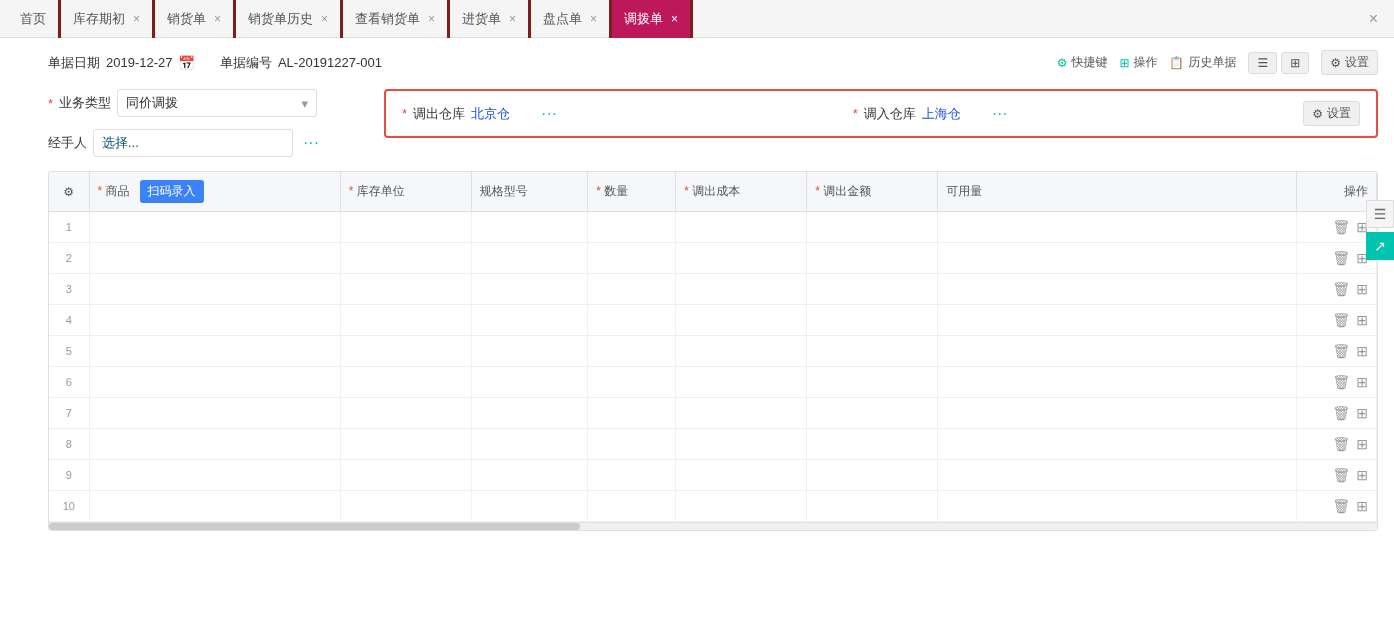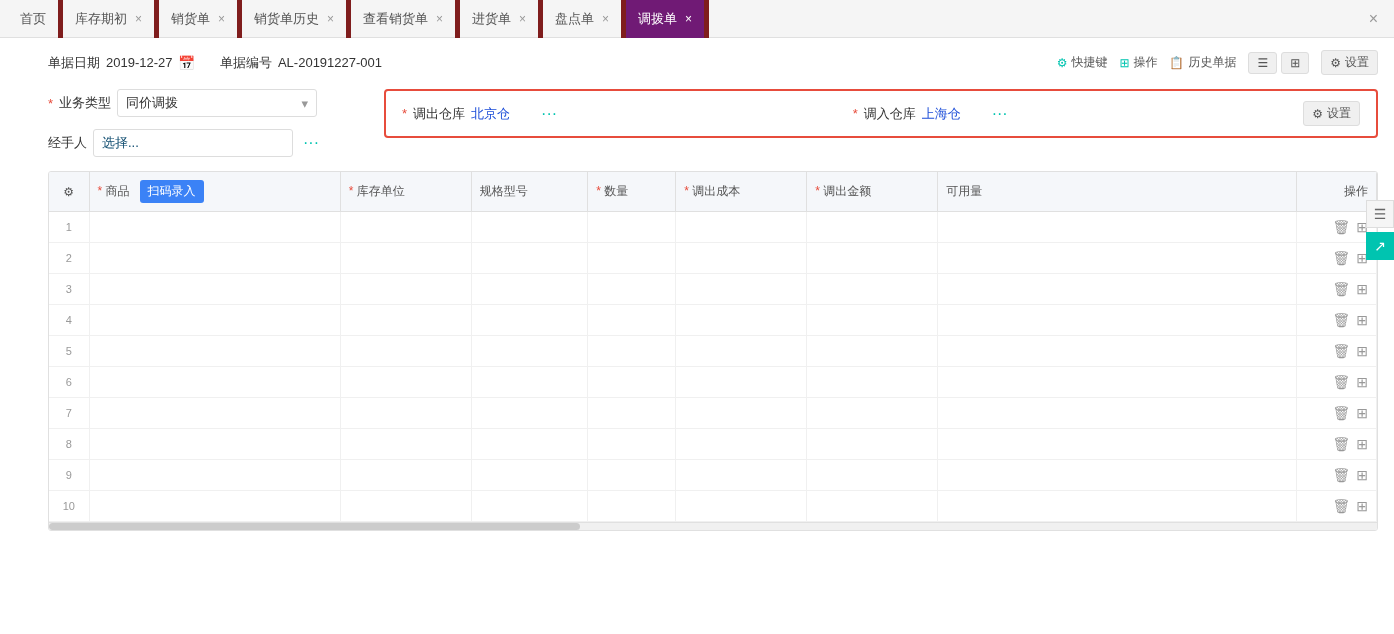--- a/index.html
+++ b/index.html
@@ -15,26 +15,26 @@
       height: 38px;
     }
     .tab-item {
       display: flex;
       align-items: center;
       padding: 0 12px;
       height: 38px;
       cursor: pointer;
       font-size: 13px;
       color: #555;
-      border-right: 5px solid #7f1d1d;
+      border-right: 3px solid #7f1d1d;
       white-space: nowrap;
       gap: 6px;
     }
     .tab-item.active {
-      background: #701a75;
+      background: #be185d;
       color: #fff;
     }
     .tab-close {
       font-size: 12px;
       color: #999;
       cursor: pointer;
       margin-left: 2px;
     }
     .tab-item.active .tab-close { color: #fff; }
     .tab-window-close {

